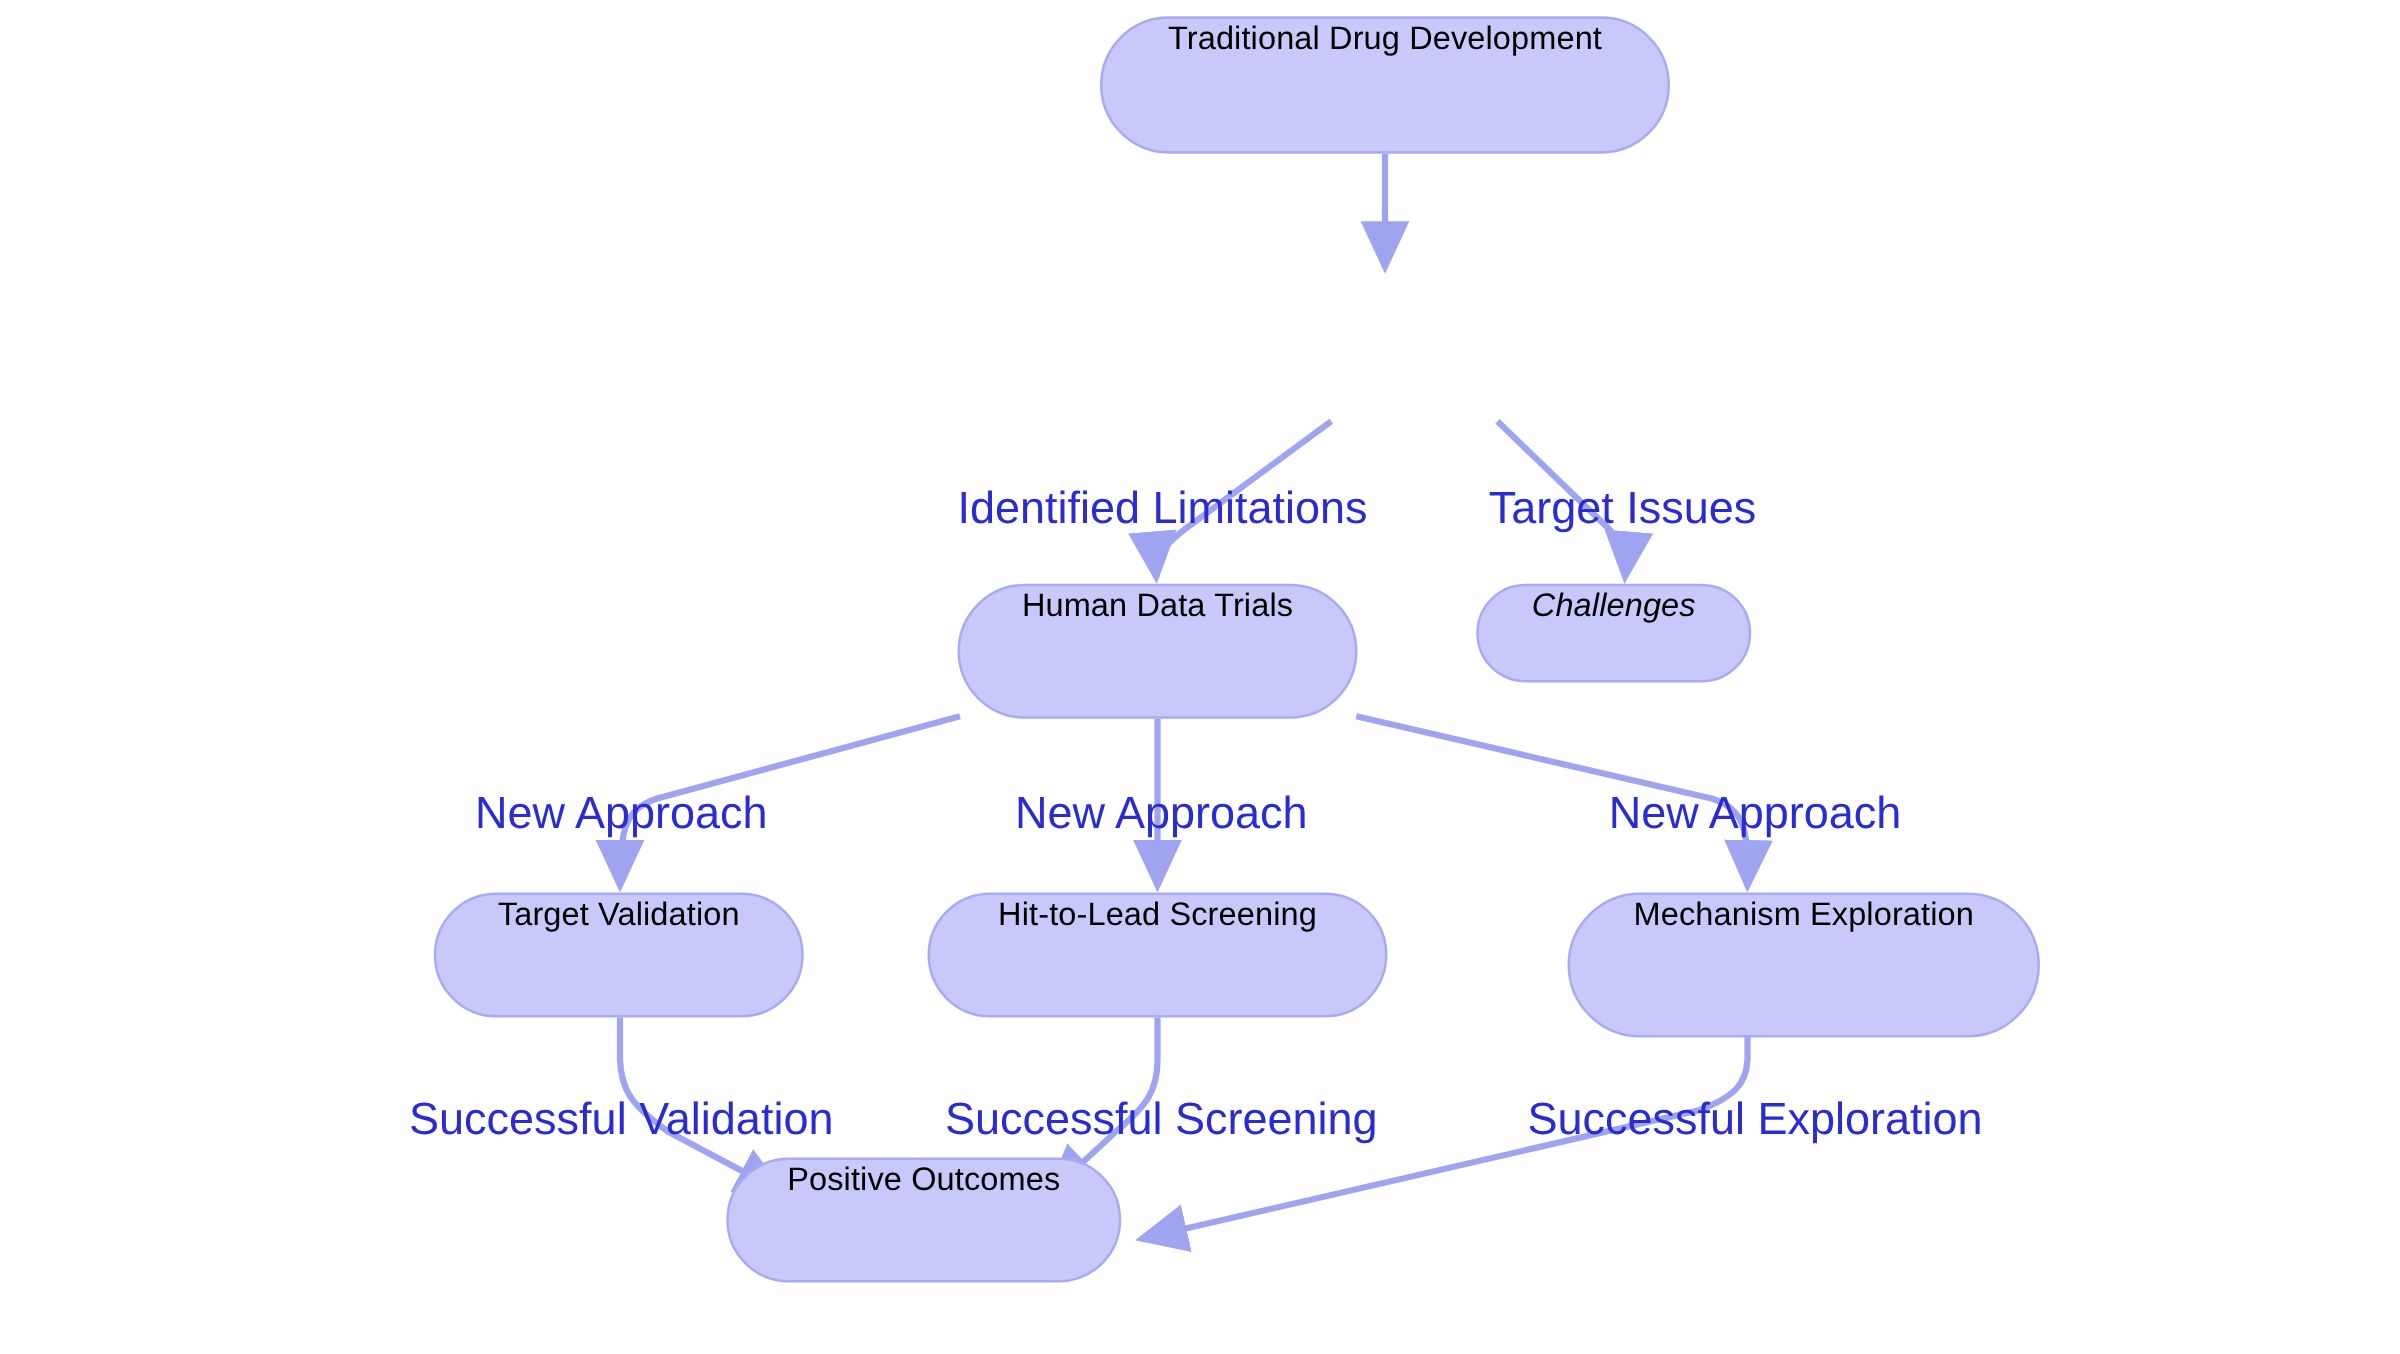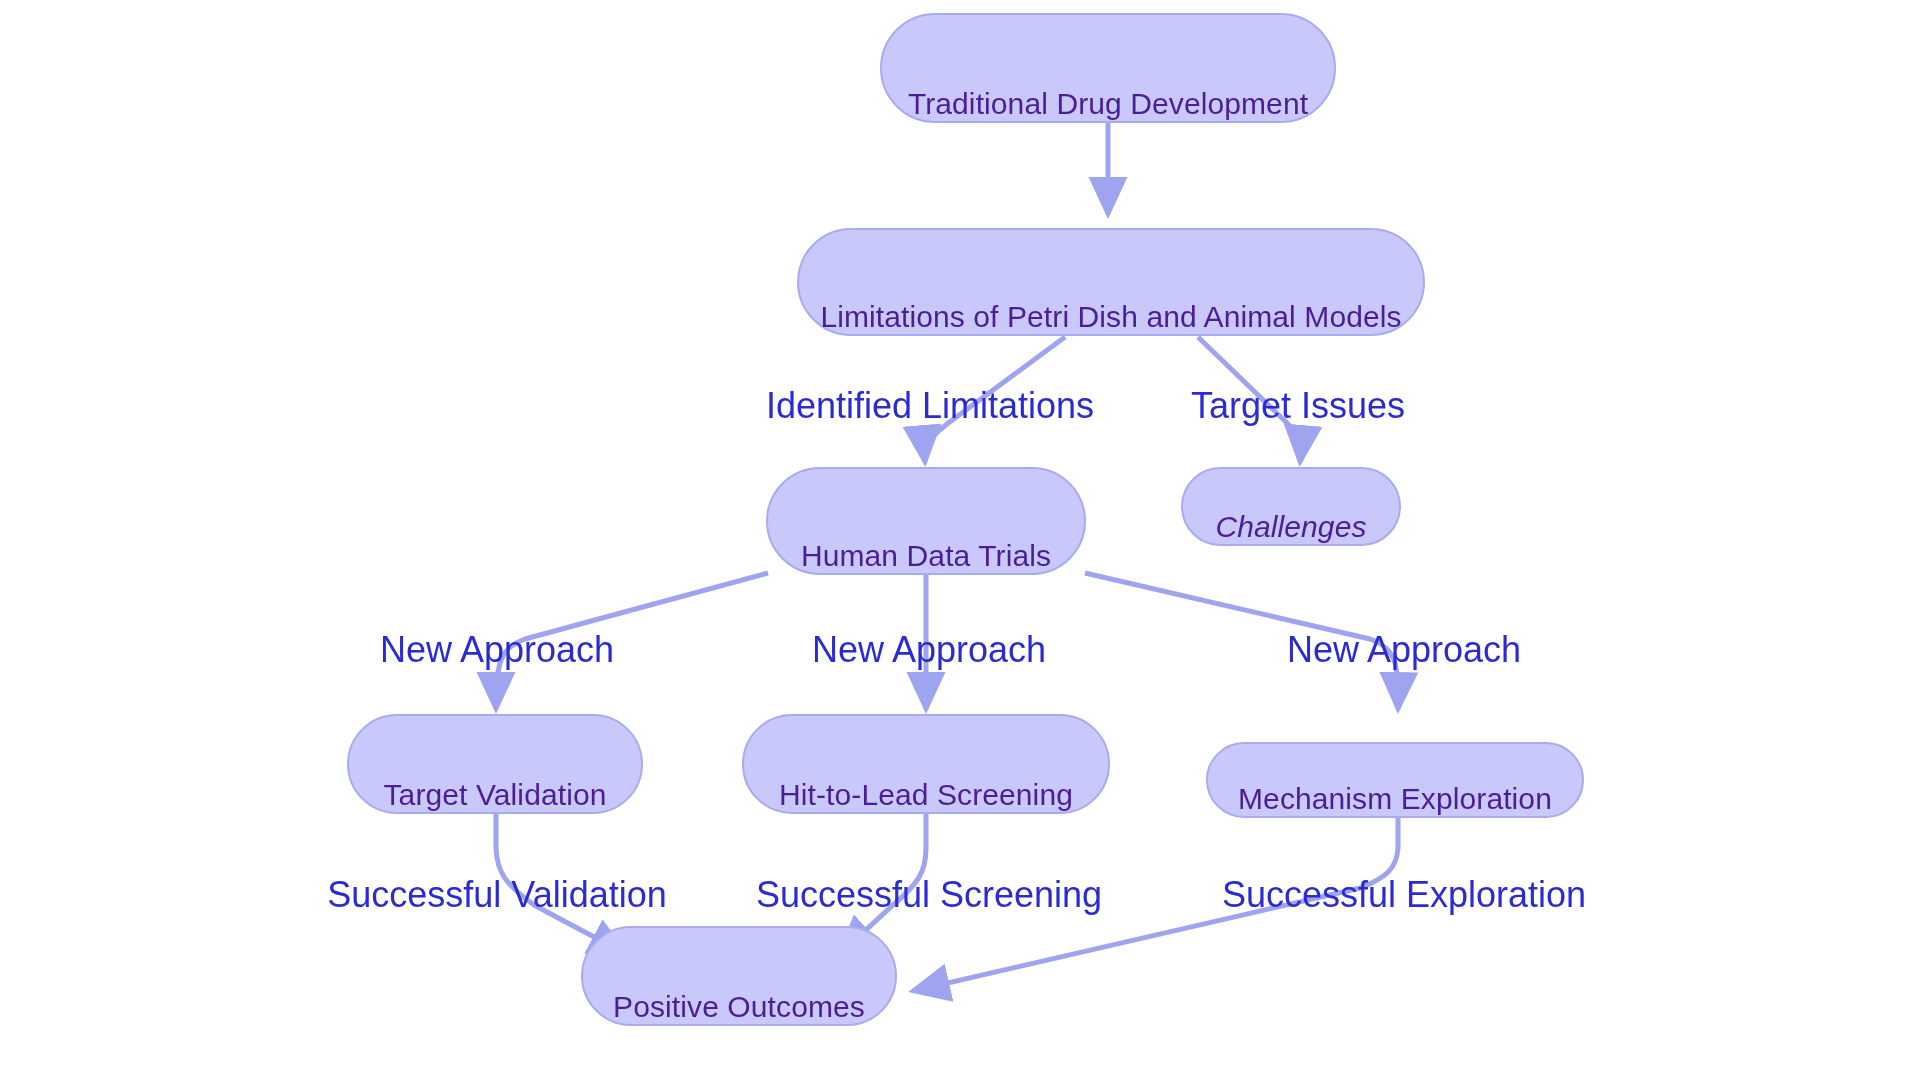--- a/index.html
+++ b/index.html
@@ -22,24 +22,24 @@
     width: 1920px;
     height: 1083px;
   }
   .node {
     position: absolute;
     box-sizing: border-box;
     background: #c8c9fa;
     border: 2px solid #a8aaf2;
     border-radius: 999px;
     display: flex;
-    align-items: flex-end;
+    align-items: flex-start;
     justify-content: center;
-    color: #4c1d95;
-    font-size: 30px;
+    color: #000000;
+    font-size: 26px;
     font-weight: 400;
     letter-spacing: 0.1px;
     white-space: nowrap;
     user-select: none;
   }
   .edge-label {
     position: absolute;
     color: #2b2bd4;
     font-size: 36px;
     white-space: nowrap;
@@ -78,41 +78,38 @@
       <path d="M926,814 L926,848 C926,872 918,884 893,905 L840,954"></path>
 
       <path d="M1398,814 L1398,848 C1397,868 1386,878 1360,888 L913,991"></path>
     </g>
   </svg>
 
   <div class="node" style="left:880px; top:13px; width:456px; height:110px;">
     <span>Traditional Drug Development</span>
   </div>
 
-  <div class="node" style="left:797px; top:228px; width:628px; height:108px;">
-    <span>Limitations of Petri Dish and Animal Models</span>
-  </div>
 
   <div class="node" style="left:766px; top:467px; width:320px; height:108px;">
     <span>Human Data Trials</span>
   </div>
 
   <div class="node" style="left:1181px; top:467px; width:220px; height:79px;font-style:italic;">
     <span>Challenges</span>
   </div>
 
   <div class="node" style="left:347px; top:714px; width:296px; height:100px;">
     <span>Target Validation</span>
   </div>
 
   <div class="node" style="left:742px; top:714px; width:368px; height:100px;">
     <span>Hit-to-Lead Screening</span>
   </div>
 
-  <div class="node" style="left:1206px; top:714px; width:378px; height:76px;margin-top:28px;">
+  <div class="node" style="left:1254px; top:714px; width:378px; height:116px;">
     <span>Mechanism Exploration</span>
   </div>
 
   <div class="node" style="left:581px; top:926px; width:316px; height:100px;">
     <span>Positive Outcomes</span>
   </div>
 
   <div class="edge-label" style="left:930px; top:406px;">Identified Limitations</div>
 
   <div class="edge-label" style="left:1298px; top:406px;">Target Issues</div>

